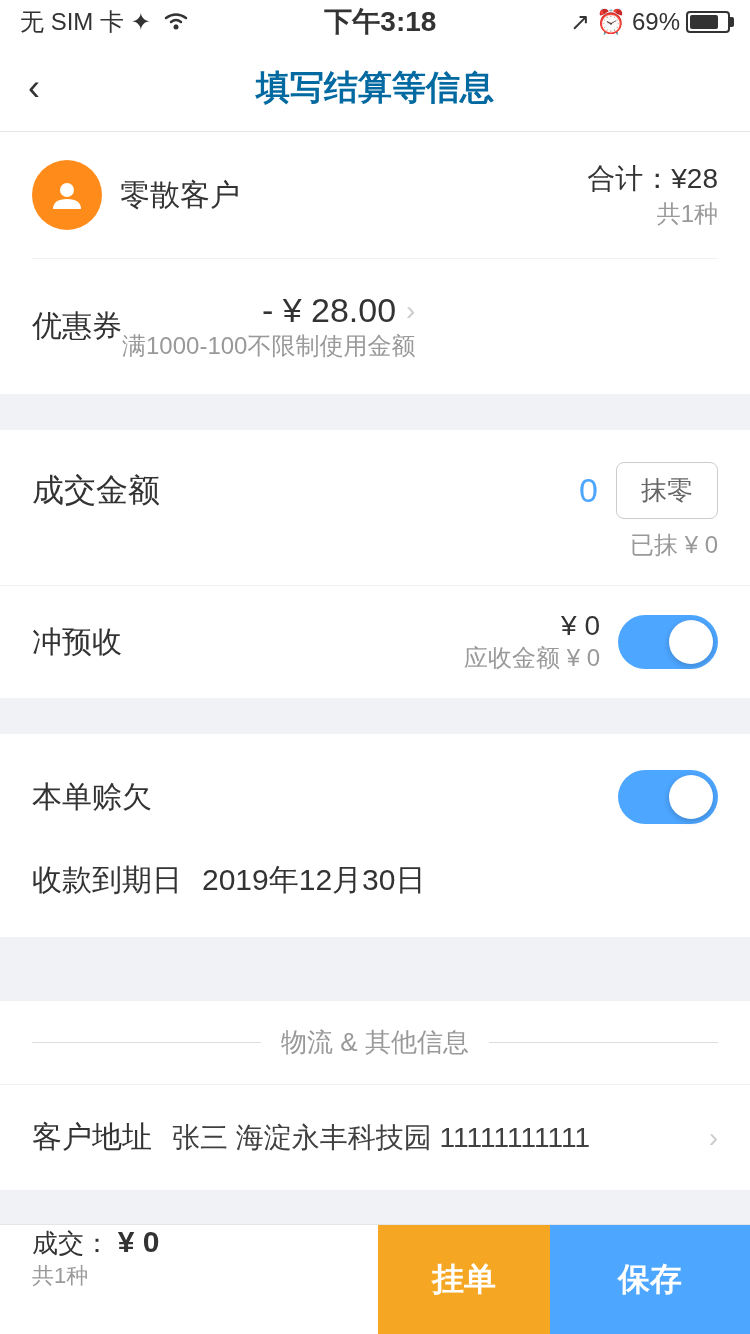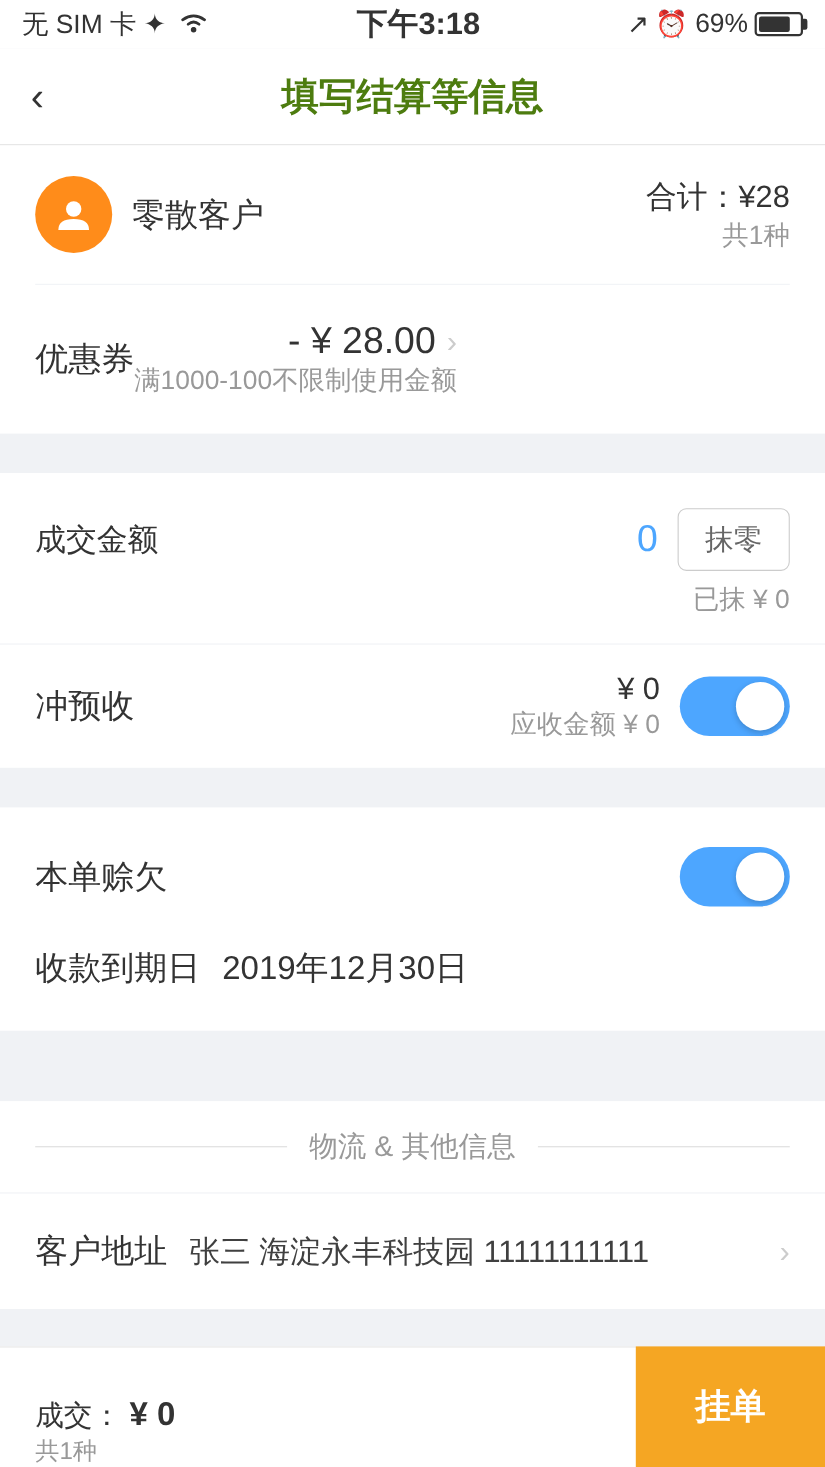--- a/index.html
+++ b/index.html
@@ -54,21 +54,21 @@
     .nav-back {
       position: absolute;
       left: 28px;
       font-size: 36px;
       color: #333;
       cursor: pointer;
     }
     .nav-title {
       font-size: 34px;
       font-weight: 600;
-      color: #4d7c0f;
+      color: #0369a1;
     }
 
     
     .content {
       padding-bottom: 120px;
     }
 
     
     .section-white {
       background: #fff;
@@ -117,21 +117,21 @@
     .transaction-section {
       background: #fff;
       margin-bottom: 16px;
     }
     .transaction-row {
       display: flex;
       align-items: center;
       justify-content: space-between;
       padding: 32px 32px 10px;
     }
-    .transaction-label { font-size: 28px; color: #333; }
+    .transaction-label { font-size: 32px; color: #333; }
     .transaction-right { display: flex; align-items: center; gap: 18px; }
     .transaction-value { font-size: 34px; color: #4da6ff; font-weight: 500; }
     .round-zero-btn {
       border: 1px solid #ccc; border-radius: 8px; padding: 10px 24px;
       font-size: 26px; color: #666; background: #fff; cursor: pointer;
     }
     .transaction-sub { font-size: 24px; color: #999; text-align: right; padding: 0 32px 24px; }
 
     
     .prepay-row {
@@ -206,21 +206,21 @@
 
     
     .bottom-bar {
       position: fixed;
       bottom: 0;
       left: 0;
       width: 750px;
       height: 110px;
       background: #fff;
       display: flex;
-      align-items: flex-end;
+      align-items: flex-start;
       border-top: 1px solid #e5e5e5;
     }
     .bottom-info {
       flex: 1;
       padding: 0 32px;
     }
     .bottom-deal { font-size: 26px; color: #333; }
     .bottom-deal-amount { font-size: 30px; font-weight: 600; color: #333; }
     .bottom-count { font-size: 22px; color: #999; }
     .btn-hang {
@@ -359,13 +359,14 @@
 
 <div class="bottom-bar">
   <div class="bottom-info">
     <div>
       <span class="bottom-deal">成交：</span>
       <span class="bottom-deal-amount">¥ 0</span>
     </div>
     <div class="bottom-count">共1种</div>
   </div>
   <div class="btn-hang">挂单</div>
+  <div class="btn-save">保存</div>
 </div>
 
 </body></html>

